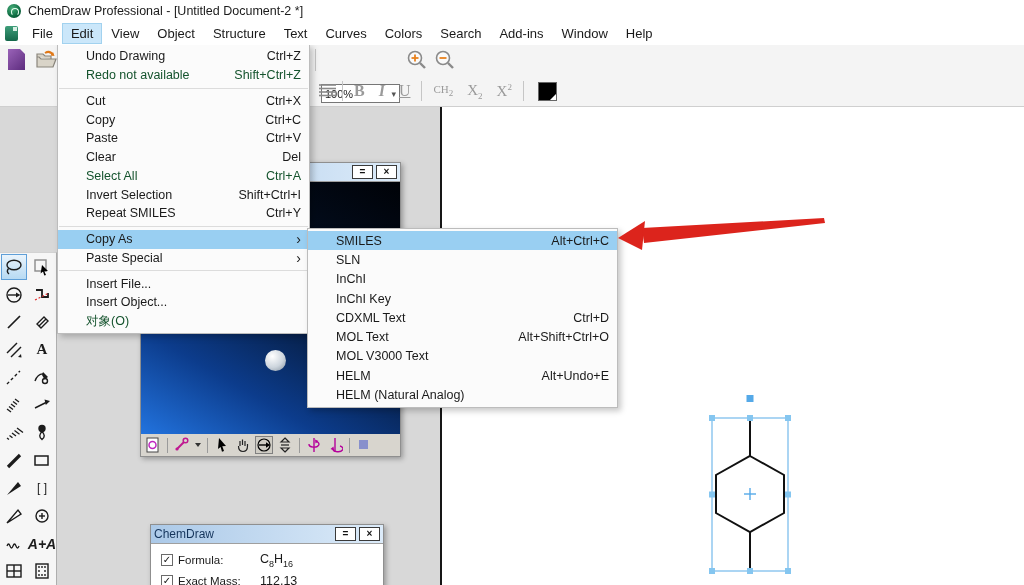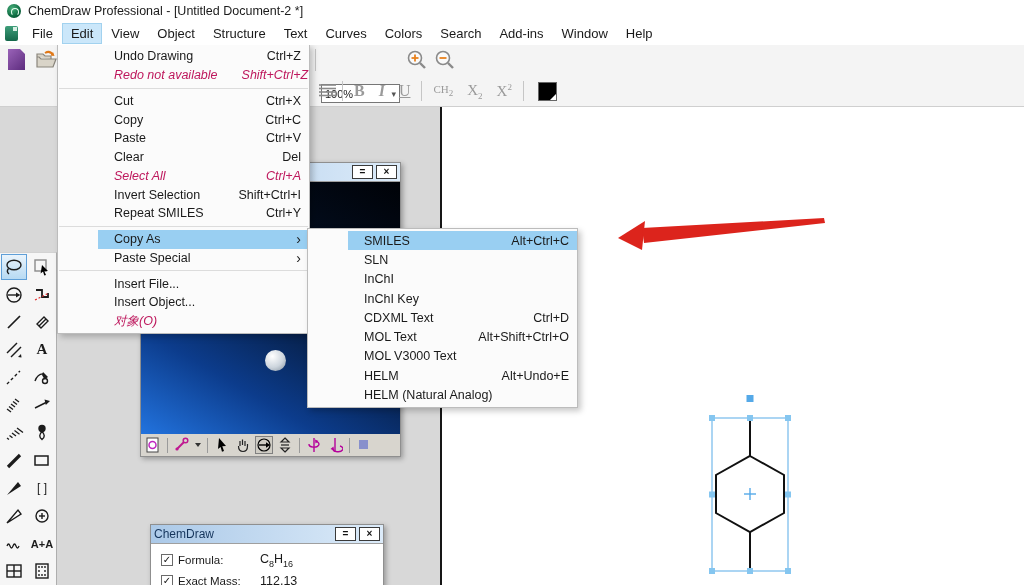--- a/index.html
+++ b/index.html
@@ -84,34 +84,34 @@
   .ghost-btns div { width:15px; height:10px; border:1px solid #b9c6d6; background:#f2f6fa; }
 
   
   .palette { position:absolute; left:0; top:252px; width:57px; height:333px; z-index:5;
     background:#f6f6f6; border-right:1px solid #aeaeae; border-top:1px solid #d2d2d2;
     display:grid; grid-template-columns:28px 28px; grid-auto-rows:27.7px; justify-items:center; align-items:center; }
   .tool { width:26px; height:26px; display:flex; align-items:center; justify-content:center; font-size:12px; color:#1c1c1c; }
   .tool.selected { background:linear-gradient(#eaf4fc,#b7daf3); border:1px solid #5f9fd8; }
   .tool svg { stroke:#1c1c1c; fill:none; stroke-width:1.4; }
   .glyph-serif { font-family:"Liberation Serif",serif; font-weight:bold; font-size:15px; }
-  .glyph-small { font-size:11px; font-weight:bold; }
+  .glyph-small { font-size:14px; font-weight:bold;font-style:italic; }
 
   
   .menu { position:absolute; background:#fbfbfb; border:1px solid #bcbcbc;
     box-shadow:3px 3px 6px rgba(0,0,0,.22); padding:2px 0; font-size:12.5px; }
   .menu.edit { left:57px; top:44px; width:253px; z-index:6; }
-  .menu.copyas { left:307px; top:228px; width:271px; z-index:7; }
-  .mi { height:18.75px; display:flex; align-items:center; padding:0 8px 0 16px;margin-left:40px; }
+  .menu.copyas { left:307px; top:228px; width:311px; z-index:7; }
+  .mi { height:18.75px; display:flex; align-items:center; padding:0 8px 0 28px; }
   .menu.copyas .mi { height:19.3px; }
   .mi .lbl { flex:1; white-space:nowrap; }
   .mi .sc { margin-left:24px; white-space:nowrap; }
   .mi .caret { width:10px; margin-left:6px; text-align:right; font-size:14px; line-height:12px; }
   .mi.hl { background:#99cff2; }
-  .mi.dis { color:#be185d;font-style:italic; }
+  .mi.dis { color:#14532d; }
   .msep { height:1px; background:#dcdcdc; margin:3px 1px; }
 
   .red-arrow { position:absolute; left:598px; top:198px; z-index:9; }
 </style>
 </head>
 <body>
 
 <div class="titlebar">
   <div class="app-logo"></div>
   <span>ChemDraw Professional - [Untitled Document-2 *]</span>

